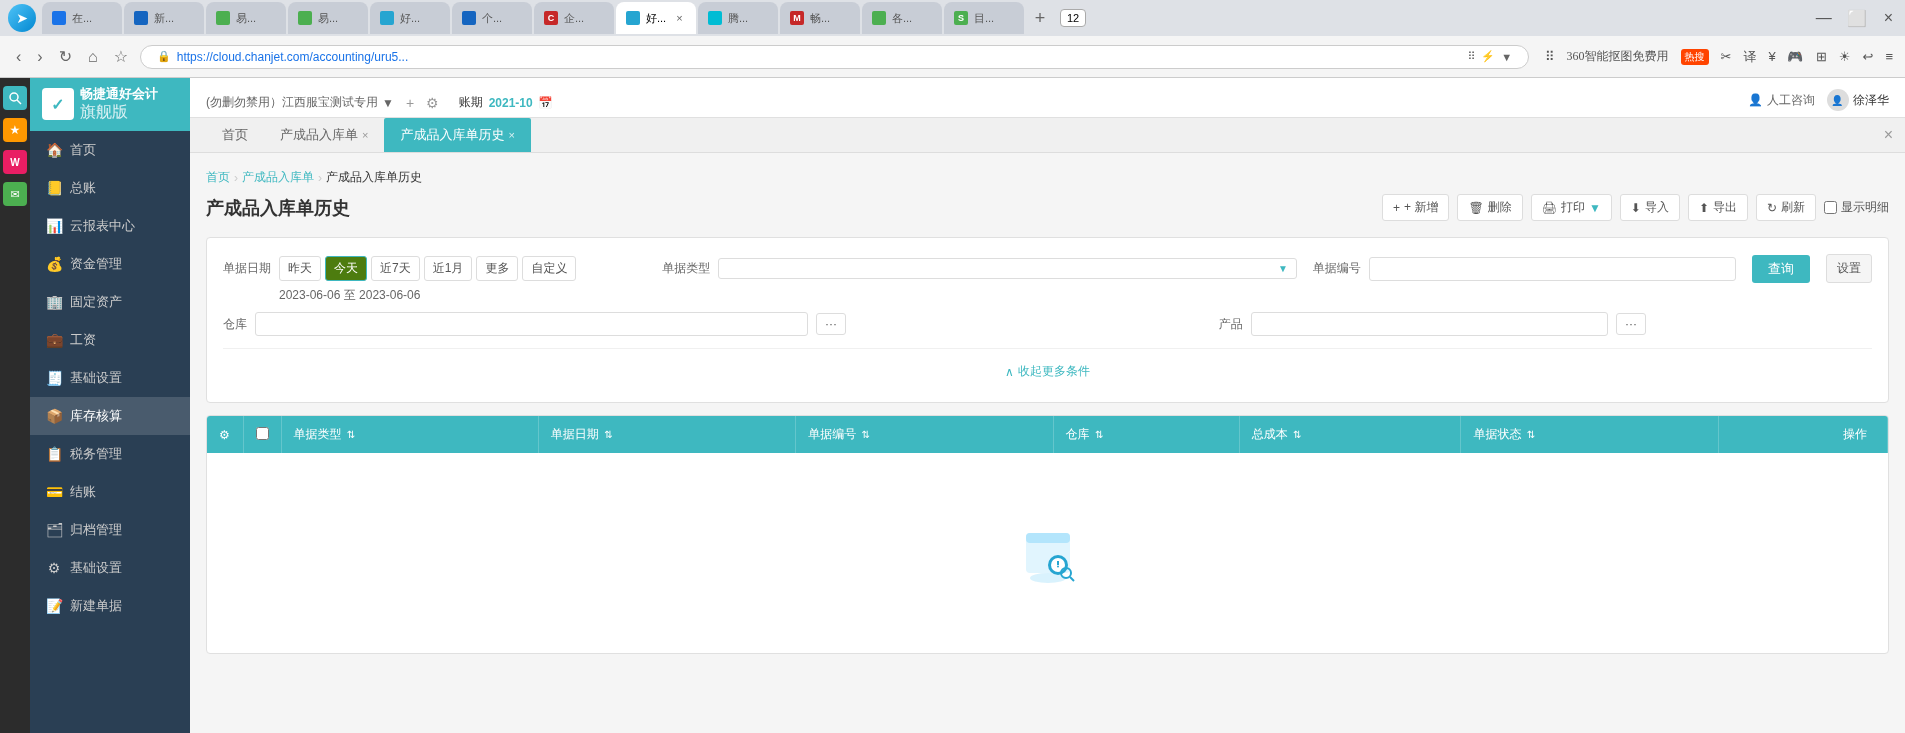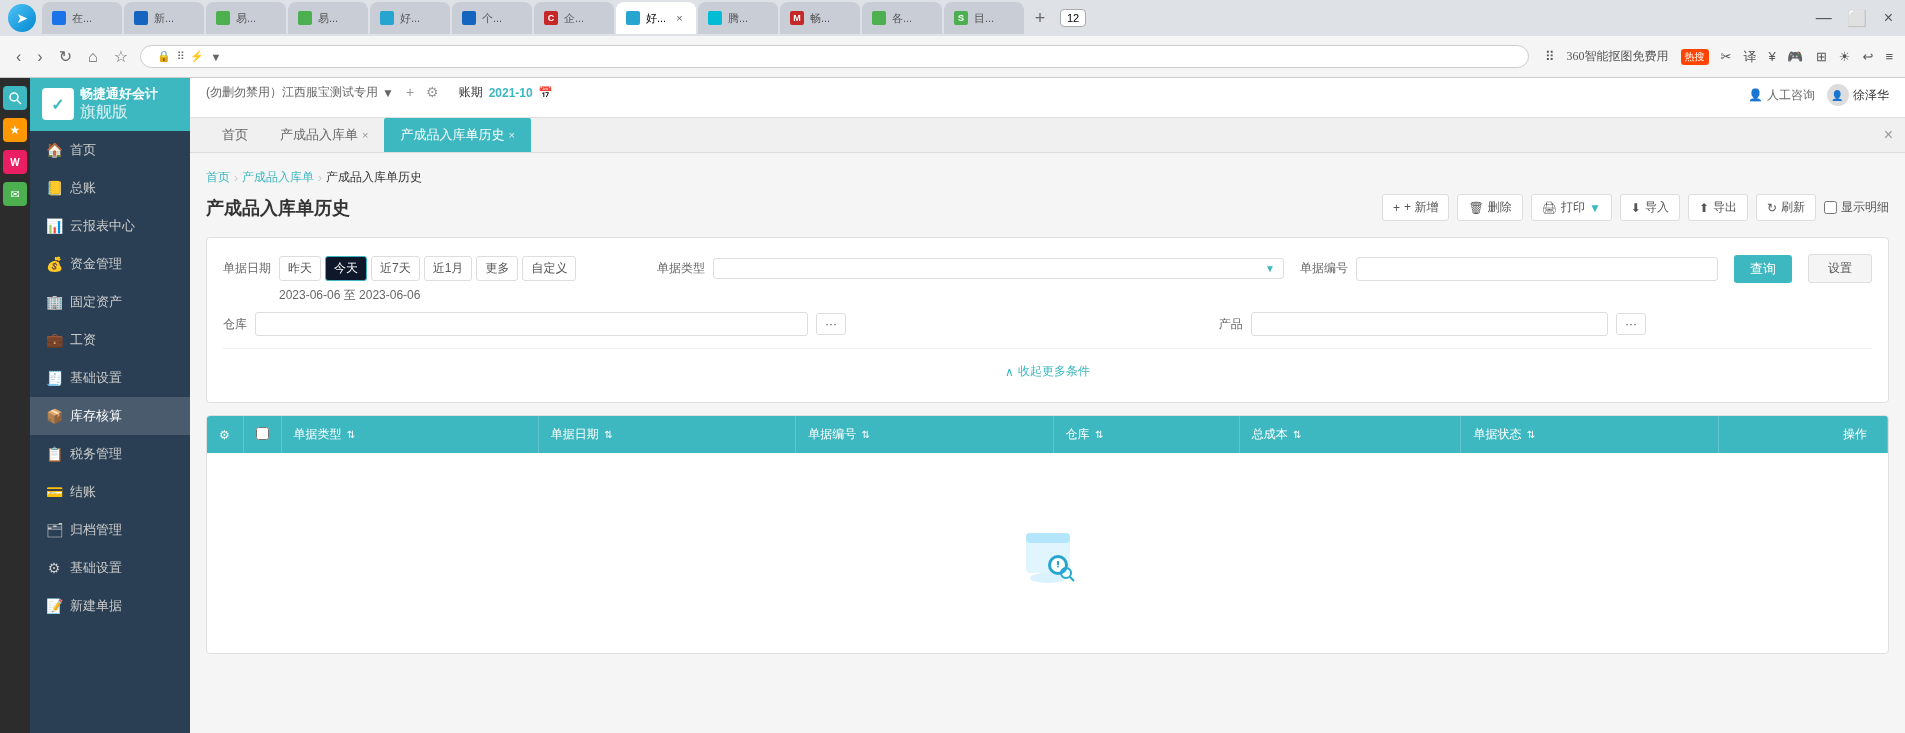--- a/index.html
+++ b/index.html
@@ -45,21 +45,21 @@
     .nav-logo-text { color: white; font-size: 13px; font-weight: bold; line-height: 1.2; }
     .nav-logo-sub { color: rgba(255,255,255,0.8); font-size: 16px; }
     .nav-item { display: flex; align-items: center; gap: 8px; padding: 10px 16px; cursor: pointer; font-size: 13px; color: #ccc; }
     .nav-item.active { background: rgba(255,255,255,0.15); color: white; }
     .nav-icon { font-size: 14px; width: 16px; text-align: center; }
 
     
     .content-area { flex: 1; display: flex; flex-direction: column; background: #f5f5f5; overflow: hidden; }
 
     
-    .top-bar { display: flex; align-items: flex-start; background: #fff; padding: 6px 16px; border-bottom: 1px solid #e0e0e0; gap: 12px; height: 40px; }
+    .top-bar { display: flex; align-items: flex-end; background: #fff; padding: 6px 16px; border-bottom: 1px solid #e0e0e0; gap: 12px; height: 40px; }
     .company-selector { display: flex; align-items: center; gap: 4px; color: #666; font-size: 12px; cursor: pointer; }
     .period-info { display: flex; align-items: center; gap: 6px; color: #333; font-size: 12px; margin-left: 8px; }
     .top-bar-right { margin-left: auto; display: flex; align-items: center; gap: 12px; }
     .user-service { display: flex; align-items: center; gap: 4px; color: #666; font-size: 12px; cursor: pointer; }
     .user-name { display: flex; align-items: center; gap: 4px; color: #333; font-size: 12px; cursor: pointer; }
 
     
     .page-content { flex: 1; padding: 16px; overflow-y: auto; background: #f5f5f5; }
     
     
@@ -69,21 +69,21 @@
     .action-btn { display: flex; align-items: center; gap: 4px; padding: 4px 10px; border: 1px solid #ddd; background: white; border-radius: 3px; cursor: pointer; font-size: 12px; color: #555; }
     .checkbox-label { display: flex; align-items: center; gap: 4px; font-size: 12px; color: #555; }
 
     
     .search-panel { background: white; border: 1px solid #e0e0e0; border-radius: 4px; padding: 16px; margin-bottom: 12px; }
     .search-row { display: flex; align-items: center; gap: 16px; margin-bottom: 12px; }
     .search-field { display: flex; align-items: center; gap: 8px; flex: 1; }
     .search-label { font-size: 12px; color: #666; white-space: nowrap; }
     .date-filter { display: flex; align-items: center; gap: 4px; }
     .date-btn { padding: 3px 8px; font-size: 12px; border: 1px solid #ddd; border-radius: 3px; cursor: pointer; background: white; color: #555; }
-    .date-btn.active { background: #0f172a; color: white; border-color: #3eb8c0; }
+    .date-btn.active { background: #4d7c0f; color: white; border-color: #3eb8c0; }
     .search-input { flex: 1; border: 1px solid #ddd; border-radius: 3px; padding: 4px 8px; font-size: 12px; }
     .dropdown-field { display: flex; align-items: center; border: 1px solid #ddd; border-radius: 3px; padding: 4px 8px; background: white; cursor: pointer; gap: 4px; flex: 1; }
     .dropdown-arrow { color: #3eb8c0; font-size: 10px; }
     .ellipsis-btn { padding: 3px 8px; font-size: 12px; border: 1px solid #ddd; border-radius: 3px; cursor: pointer; background: white; color: #555; }
     .collapse-btn { display: flex; align-items: center; justify-content: center; gap: 4px; color: #3eb8c0; font-size: 12px; cursor: pointer; padding: 6px; }
 
     
     .data-table { width: 100%; border-collapse: collapse; background: white; }
     .table-header { background: #3eb8c0; }
     .table-header th { padding: 10px 12px; text-align: left; color: white; font-size: 12px; font-weight: normal; border-right: 1px solid rgba(255,255,255,0.2); white-space: nowrap; }
@@ -171,20 +171,21 @@
 
   <div class="address-bar">
     <button class="nav-btn">‹</button>
     <button class="nav-btn">›</button>
     <button class="nav-btn">↻</button>
     <button class="nav-btn">⌂</button>
     <button class="nav-btn">☆</button>
 
     <div class="address-input">
       <span style="color:#666;font-size:11px;">🔒</span>
+      <span class="address-text">https://cloud.chanjet.com/accounting/uru5...</span>
       <span style="color:#666;font-size:11px;">⠿</span>
       <span style="color:#66aa00;font-size:11px;">⚡</span>
       <span style="color:#666;font-size:11px;">▼</span>
     </div>
 
     <div class="toolbar-icons">
       <span class="toolbar-icon">⠿</span>
       <span style="font-size:12px;color:#555;font-family:Liberation Serif, serif;">360智能抠图免费用</span>
       <span style="background:#ff4400;color:white;font-size:10px;padding:1px 4px;border-radius:3px;">热搜</span>
       <span class="toolbar-icon">✂</span>
@@ -392,21 +393,21 @@
                 <div class="dropdown-field" style="flex:1;">
                   <span style="flex:1;"></span>
                   <span class="dropdown-arrow">▼</span>
                 </div>
               </div>
               <div class="search-field" style="flex:1;">
                 <span class="search-label">单据编号</span>
                 <input class="search-input" style="flex: 1 1 0%;">
               </div>
               <button style="background:#3eb8c0;color:white;border:none;border-radius:3px;padding:5px 16px;font-size:13px;cursor:pointer;">查询</button>
-              <button style="background:#f5f5f5;border:1px solid #ddd;border-radius:3px;padding:5px 19px;font-size:12px;cursor:pointer;color:#555;">设置</button>
+              <button style="background:#f5f5f5;border:1px solid #ddd;border-radius:3px;padding:5px 10px;font-size:12px;cursor:pointer;color:#555;">设置</button>
             </div>
 
             <div style="margin-left:56px;margin-top:-8px;margin-bottom:8px;">
               <span style="font-size:12px;color:#666;">2023-06-06 至 2023-06-06</span>
             </div>
 
             <div class="search-row">
               <div class="search-field" style="flex:1.5;">
                 <span class="search-label">仓库</span>
                 <input class="search-input" style="flex: 0.6 1 0%;">

